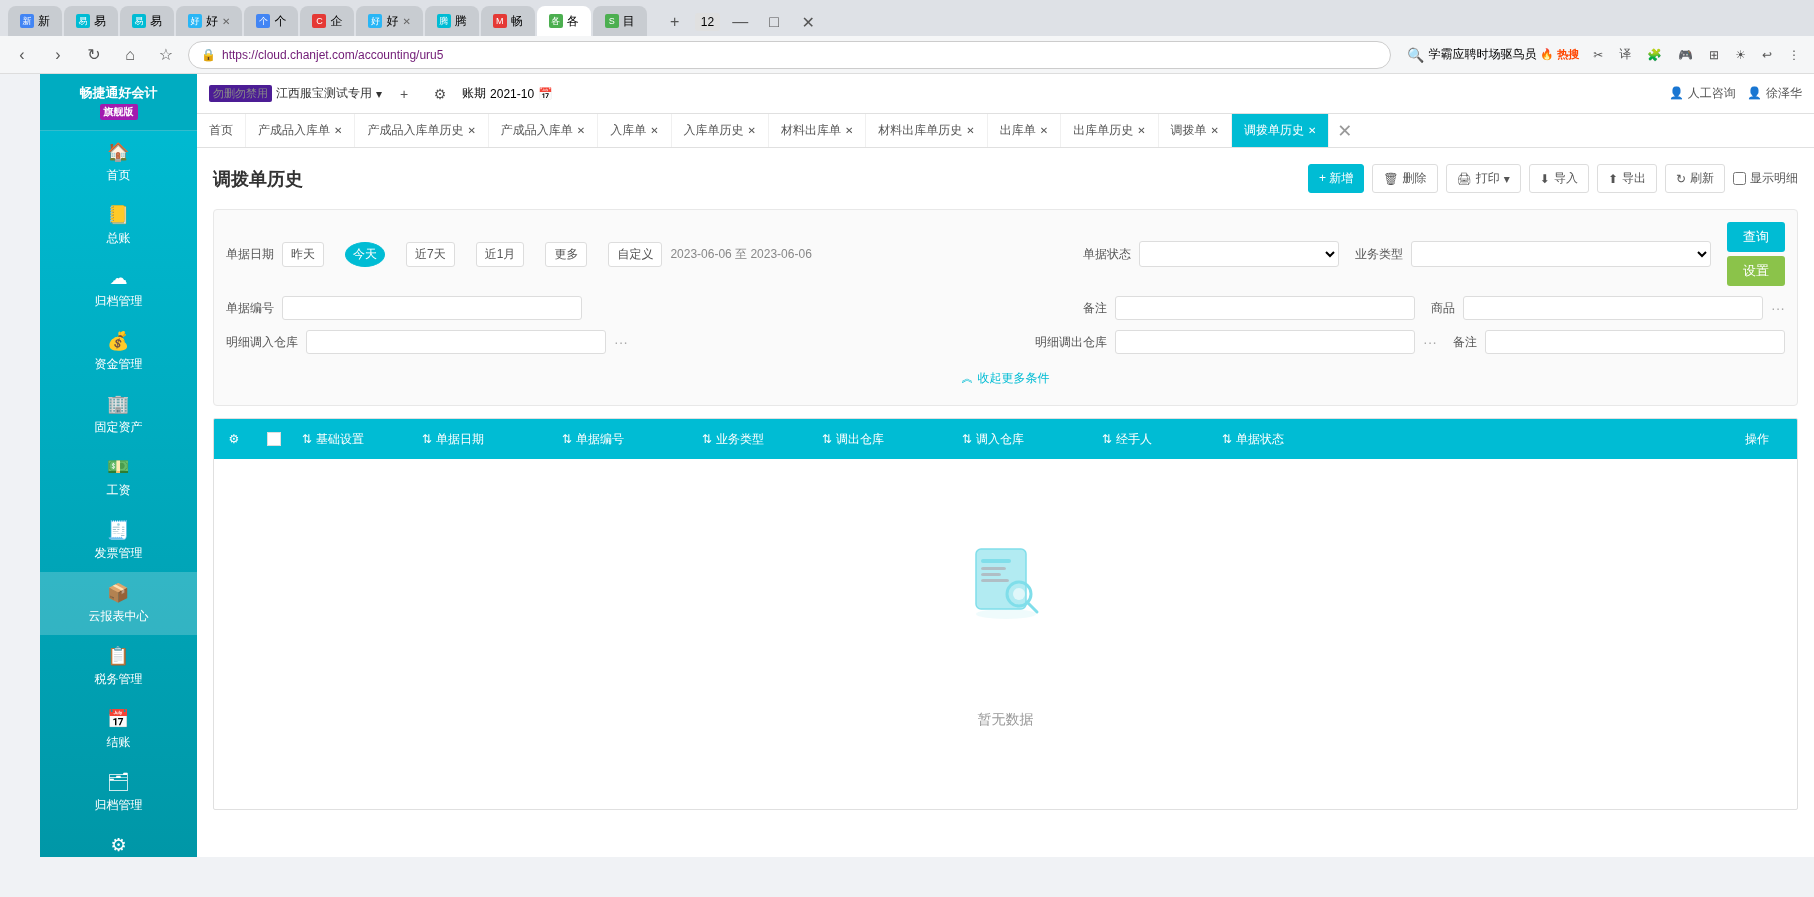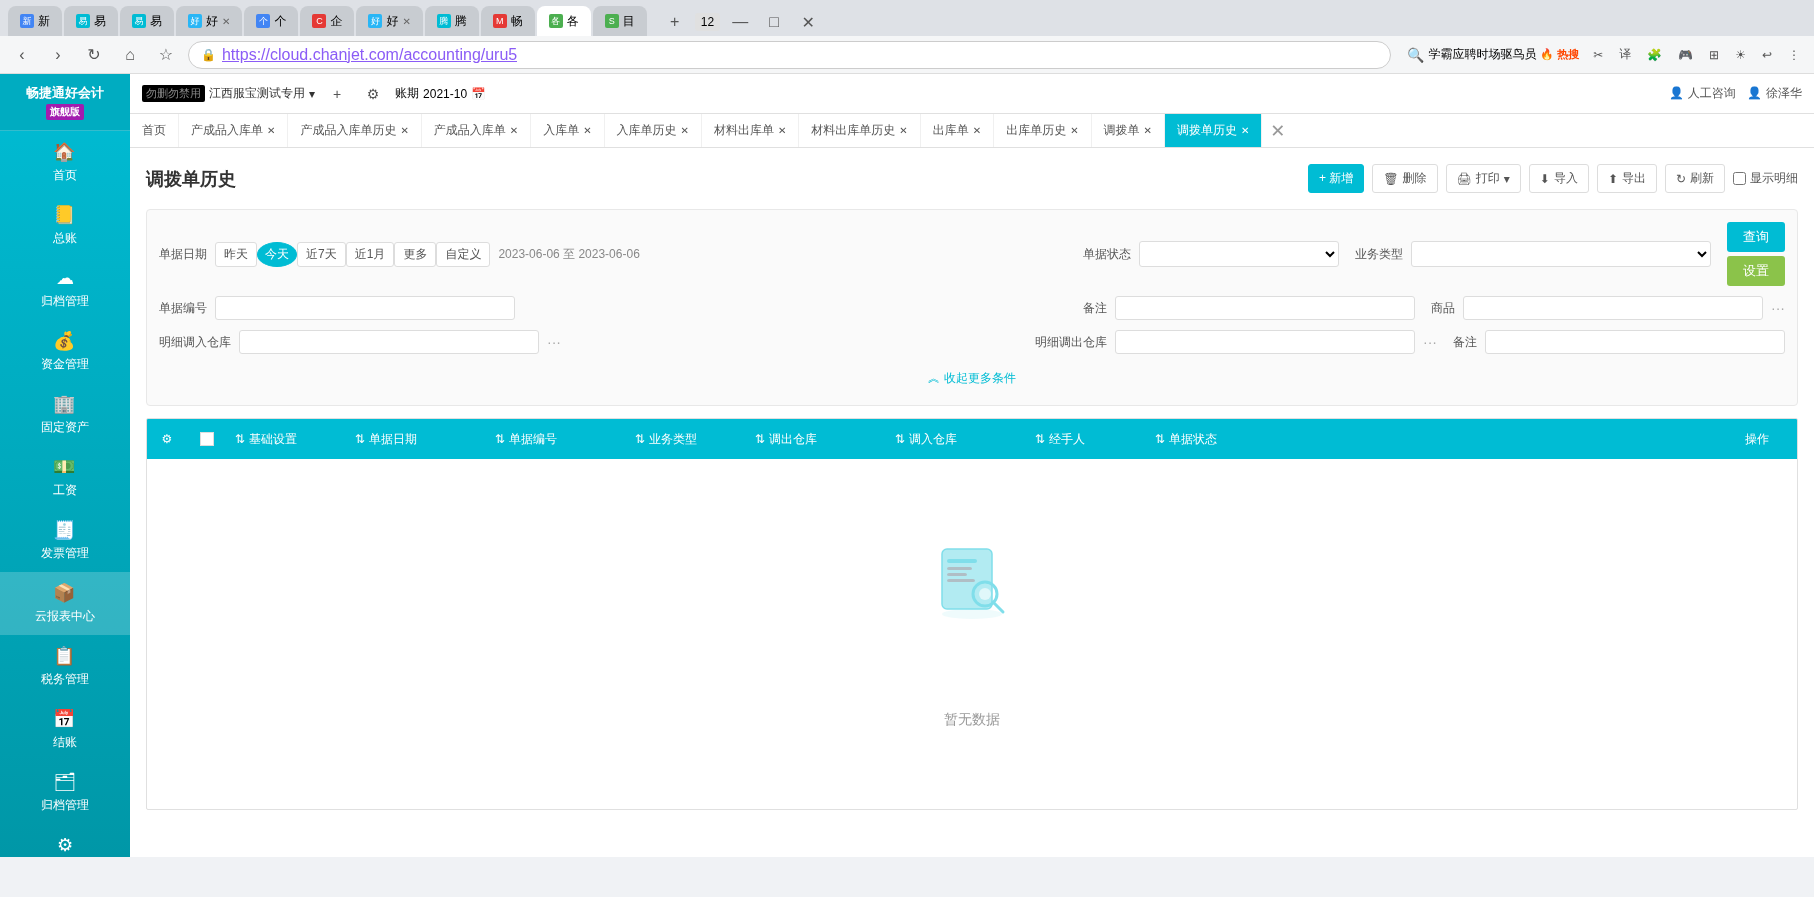--- a/index.html
+++ b/index.html
@@ -6,39 +6,39 @@
     body { background: #f0f2f5; font-size: 13px; overflow: hidden; }
     .browser-tabs { background: #dee1e6; height: 36px; display: flex; align-items: flex-end; padding: 0 8px; gap: 2px; overflow: hidden; }
     .browser-tab { background: #c8ccd1; border-radius: 8px 8px 0 0; padding: 6px 12px; font-size: 12px; display: flex; align-items: center; gap: 4px; white-space: nowrap; max-width: 130px; overflow: hidden; cursor: pointer; height: 30px; }
     .browser-tab.active { background: #fff; }
     .browser-tab .favicon { width: 14px; height: 14px; border-radius: 2px; background: #3498db; flex-shrink: 0; display: flex; align-items: center; justify-content: center; color: white; font-size: 9px; }
     .browser-tab .tab-text { overflow: hidden; text-overflow: ellipsis; font-size: 12px; }
     .browser-tab .close-tab { font-size: 10px; color: #666; cursor: pointer; flex-shrink: 0; }
     .browser-nav { background: #f5f6f7; height: 38px; display: flex; align-items: center; padding: 0 8px; gap: 8px; border-bottom: 1px solid #ddd; }
     .nav-btn { width: 28px; height: 28px; border: none; background: none; cursor: pointer; border-radius: 50%; display: flex; align-items: center; justify-content: center; font-size: 16px; color: #555; }
     .url-bar { flex: 1; height: 28px; border: 1px solid #ccc; border-radius: 14px; padding: 0 12px; font-size: 12px; background: white; display: flex; align-items: center; gap: 6px; }
-    .url-text { color: #8b5cf6; font-size: 16px; overflow: hidden; white-space: nowrap; text-decoration: underline; }
+    .url-text { color: #701a75; font-size: 12px; overflow: hidden; white-space: nowrap; }
     .hot-tag { color: #ff4500; font-size: 11px; font-weight: bold; }
     .browser-tools { display: flex; align-items: center; gap: 4px; }
     .tool-btn { padding: 3px 6px; font-size: 12px; cursor: pointer; color: #555; }
 
     
     .app-container { display: flex; height: calc(100vh - 114px); }
 
     
-    .sidebar { width: 130px; background: linear-gradient(180deg, #00bcd4 0%, #0097a7 100%); display: flex; flex-direction: column; align-items: center; padding-top: 0; flex-shrink: 0; }
+    .sidebar { width: 157px; background: linear-gradient(180deg, #00bcd4 0%, #0097a7 100%); display: flex; flex-direction: column; align-items: center; padding-top: 0; flex-shrink: 0; margin-left: 40px; }
     .sidebar-logo { background: #00acc1; width: 100%; text-align: center; padding: 10px 0; color: white; font-size: 13px; font-weight: bold; border-bottom: 1px solid rgba(255,255,255,0.2); }
     .sidebar-logo .sub { font-size: 10px; background: #a21caf; color: white; padding: 1px 4px; border-radius: 2px; margin-top: 2px; display: inline-block; }
     .sidebar-item { width: 100%; display: flex; flex-direction: column; align-items: center; padding: 10px 0; cursor: pointer; color: white; font-size: 12px; gap: 4px; }
     .sidebar-item .icon { font-size: 18px; }
 
     
     .top-bar { background: white; height: 40px; display: flex; align-items: center; padding: 0 12px; border-bottom: 1px solid #e0e0e0; gap: 8px; }
     .company-selector { display: flex; align-items: center; gap: 4px; font-size: 12px; color: #333; cursor: pointer; }
-    .company-tag { background: #000000; color: #888; font-size: 11px; padding: 1px 4px; border-radius: 2px; }
+    .company-tag { background: #4c1d95; color: #888; font-size: 11px; padding: 1px 4px; border-radius: 2px; }
     .period-selector { display: flex; align-items: center; gap: 4px; font-size: 12px; margin-left: 0; }
     .top-bar-right { margin-left: auto; display: flex; align-items: center; gap: 12px; font-size: 12px; color: #555; cursor: pointer; }
 
     
     .page-tabs { background: white; display: flex; align-items: center; border-bottom: 1px solid #e0e0e0; overflow-x: auto; }
     .page-tab { padding: 8px 12px; font-size: 12px; white-space: nowrap; cursor: pointer; color: #555; border-right: 1px solid #f0f0f0; display: flex; align-items: center; gap: 4px; }
     .page-tab.active { background: #00bcd4; color: white; }
     .page-tab .tab-close { font-size: 10px; cursor: pointer; }
 
     
@@ -51,21 +51,21 @@
     .header-actions { display: flex; gap: 8px; align-items: center; }
     .action-btn { padding: 5px 10px; font-size: 12px; border: 1px solid #ddd; background: white; cursor: pointer; border-radius: 3px; color: #555; display: flex; align-items: center; gap: 4px; }
     .checkbox-option { display: flex; align-items: center; gap: 4px; font-size: 12px; color: #555; }
 
     
     .filter-section { border: 1px solid #e8e8e8; border-radius: 4px; padding: 12px; margin-bottom: 12px; background: #fafafa; }
     .filter-row { display: flex; align-items: center; gap: 16px; margin-bottom: 10px; flex-wrap: wrap; }
     .filter-row:last-child { margin-bottom: 0; }
     .filter-item { display: flex; align-items: center; gap: 8px; }
     .filter-label { font-size: 12px; color: #555; white-space: nowrap; }
-    .date-filter-btns { display: flex; gap: 0; }
+    .date-filter-btns { display: flex; gap: 21px; }
     .date-btn { padding: 3px 8px; font-size: 12px; border: 1px solid #ddd; background: white; cursor: pointer; border-radius: 3px; color: #555; }
     .date-btn.active { background: #00bcd4; color: white; border-color: #00bcd4; border-radius: 50%; padding: 3px 7px; }
     .date-range { font-size: 12px; color: #888; }
     .filter-select { padding: 4px 8px; font-size: 12px; border: 1px solid #ddd; border-radius: 3px; width: 200px; background: white; }
     .filter-input-wide { padding: 4px 8px; font-size: 12px; border: 1px solid #ddd; border-radius: 3px; width: 300px; background: white; }
     .filter-select-wide { padding: 4px 8px; font-size: 12px; border: 1px solid #ddd; border-radius: 3px; width: 300px; background: white; }
     .query-btn { padding: 6px 16px; font-size: 13px; background: #00bcd4; color: white; border: none; border-radius: 3px; cursor: pointer; }
     .set-btn { padding: 6px 16px; font-size: 13px; background: #8bc34a; color: white; border: none; border-radius: 3px; cursor: pointer; }
     .ellipsis-btn { color: #aaa; cursor: pointer; font-size: 14px; }
     .filter-divider { flex: 1; }

